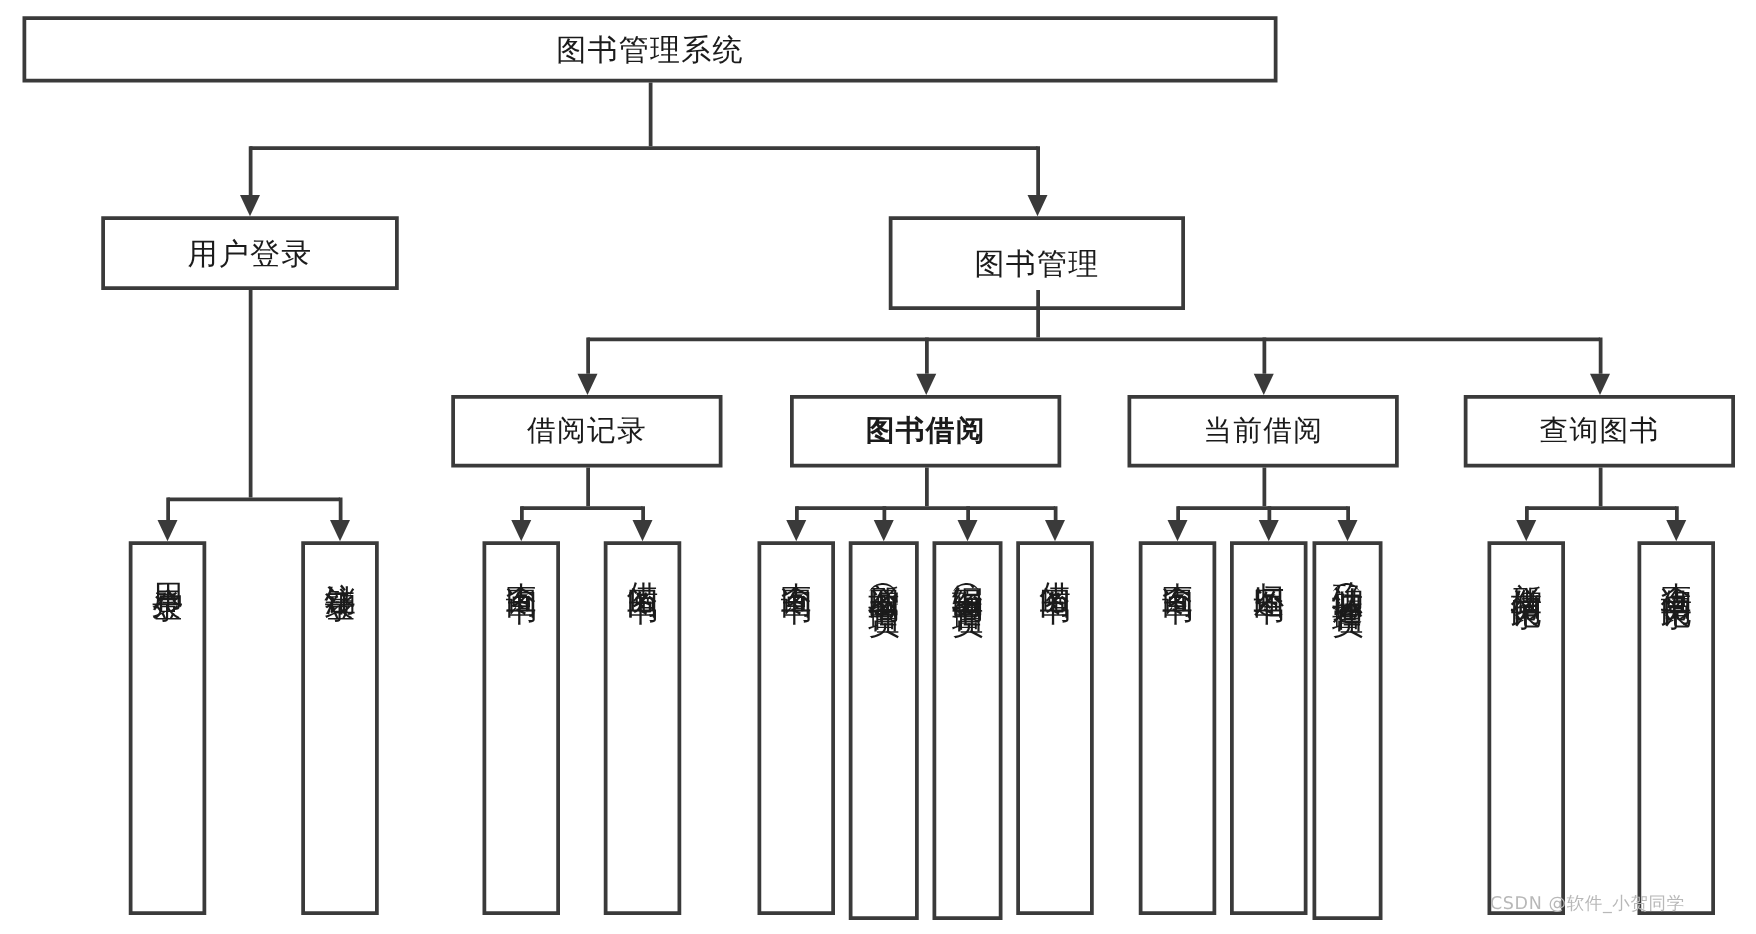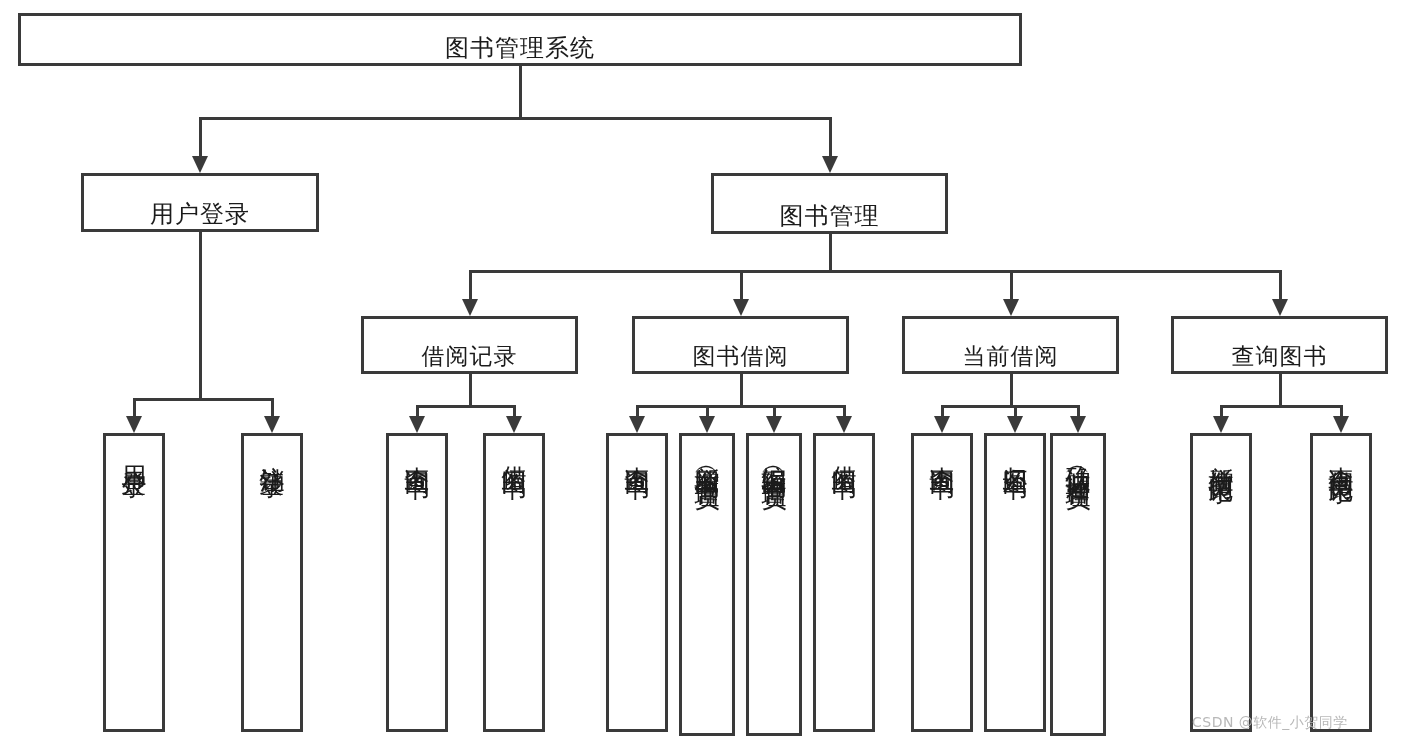--- a/index.html
+++ b/index.html
@@ -16,21 +16,21 @@
     height: 747px;
     background: #ffffff;
     overflow: hidden;
   }
   .node {
     position: absolute;
     box-sizing: border-box;
     border: 3px solid #3a3a3a;
     background: #ffffff;
     display: flex;
-    align-items: flex-end;
+    align-items: center;
     justify-content: center;
     color: #1b1b1b;
   }
   .node-label {
     font-size: 23px;
     line-height: 1.25;
     letter-spacing: 1px;
     white-space: nowrap;
   }
   .node.root .node-label { font-size: 24px; }
@@ -85,28 +85,28 @@
 
 <div id="canvas">
 
   <div class="node root" id="node-root" style="left: 18px; top: 13px; width: 1004px; height: 53px;">
     <span class="node-label">图书管理系统</span>
   </div>
 
   <div class="node level2" id="node-l2-0" style="left: 81px; top: 173px; width: 238px; height: 59px;">
     <span class="node-label">用户登录</span>
   </div>
-  <div class="node level2" id="node-l2-1" style="left: 711px; top: 173px; width: 237px; height: 61px;">
+  <div class="node level2" id="node-l2-1" style="left: 711px; top: 173px; width: 237px; height: 75px;">
     <span class="node-label">图书管理</span>
   </div>
 
   <div class="node level3" id="node-l3-0" style="left: 361px; top: 316px; width: 217px; height: 58px;">
     <span class="node-label">借阅记录</span>
   </div>
-  <div class="node level3" id="node-l3-1" style="left: 632px; top: 316px; width: 217px; height: 58px;">
+  <div class="node level3" id="node-l3-1" style="left: 632px; top: 316px; width: 217px; height: 58px; font-weight: bold;">
     <span class="node-label">图书借阅</span>
   </div>
   <div class="node level3" id="node-l3-2" style="left: 902px; top: 316px; width: 217px; height: 58px;">
     <span class="node-label">当前借阅</span>
   </div>
   <div class="node level3" id="node-l3-3" style="left: 1171px; top: 316px; width: 217px; height: 58px;">
     <span class="node-label">查询图书</span>
   </div>
 
   <div class="node leaf" id="node-leaf-0" style="left: 103px; top: 433px; width: 62px; height: 299px;">

